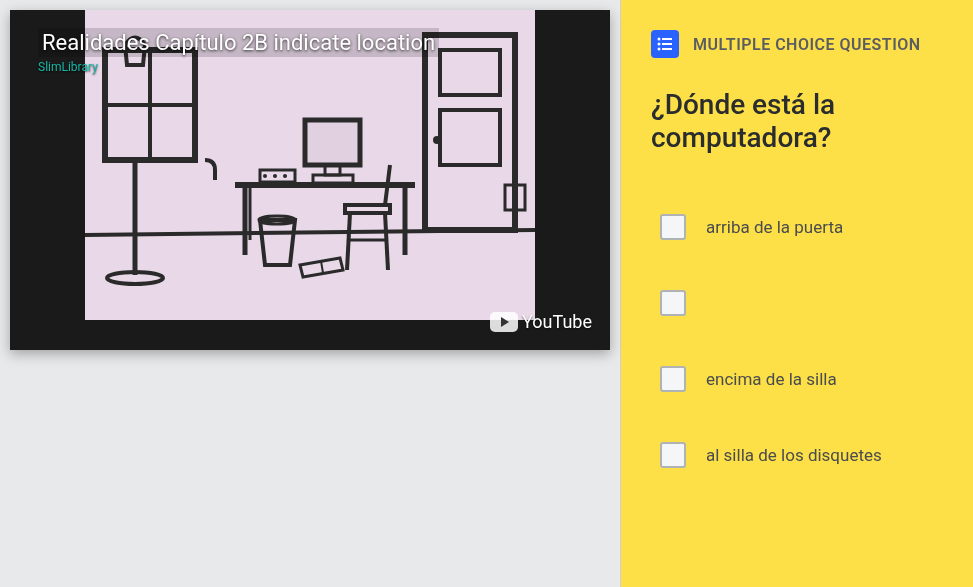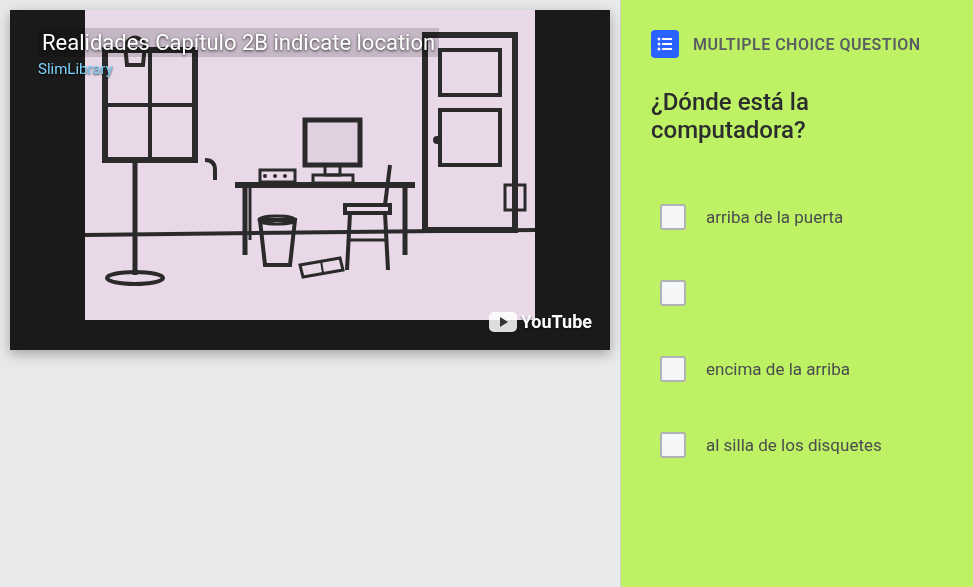--- a/index.html
+++ b/index.html
@@ -44,32 +44,32 @@
       font-weight: 400;
       text-shadow: 0 1px 3px rgba(0,0,0,0.8);
       z-index: 10;
       background: rgba(0,0,0,0.15);
       padding: 2px 4px;
     }
     .video-subtitle {
       position: absolute;
       top: 50px;
       left: 28px;
-      color: #7dd3fc;
-      font-size: 15px;
+      color: #14b8a6;
+      font-size: 12px;
       text-shadow: 0 1px 2px rgba(0,0,0,0.8);
       z-index: 10;
     }
     .youtube-logo {
       position: absolute;
       bottom: 18px;
       right: 18px;
       color: #fff;
       font-size: 18px;
-      font-weight: 700;
+      font-weight: 400;
       z-index: 10;
       display: flex;
       align-items: center;
       gap: 4px;
       text-shadow: 0 1px 2px rgba(0,0,0,0.6);
     }
     .youtube-icon {
       width: 28px;
       height: 20px;
       background: rgba(255,255,255,0.85);
@@ -85,21 +85,21 @@
       border-bottom: 5px solid transparent;
       margin-left: 2px;
     }
     
     .sketch { position: absolute; inset: 0; }
     .sketch svg { width: 100%; height: 100%; }
 
     .right-panel {
       flex: 1;
       padding: 30px 20px 20px 30px;
-      background: #bef264;
+      background: #fde047;
       border-left: 1px solid #d0d0d0;
     }
     .question-header {
       display: flex;
       align-items: center;
       gap: 14px;
       margin-bottom: 30px;
     }
     .question-badge {
       width: 28px;
@@ -112,21 +112,21 @@
       flex-shrink: 0;
     }
     .question-type {
       color: #5a5d61;
       font-size: 16px;
       font-weight: 600;
       letter-spacing: 0.5px;
     }
     .question-text {
       color: #2a2c2e;
-      font-size: 24px;
+      font-size: 28px;
       font-weight: 500;
       margin-bottom: 60px;
     }
     .options {
       display: flex;
       flex-direction: column;
       gap: 50px;
     }
     .option {
       display: flex;
@@ -244,20 +244,20 @@
   <div class="options">
     <div class="option">
       <div class="checkbox"></div>
       <div class="option-label">arriba de la puerta</div>
     </div>
     <div class="option">
       <div class="checkbox"></div>
     </div>
     <div class="option">
       <div class="checkbox"></div>
-      <div class="option-label">encima de la arriba</div>
+      <div class="option-label">encima de la silla</div>
     </div>
     <div class="option">
       <div class="checkbox"></div>
       <div class="option-label">al silla de los disquetes</div>
     </div>
   </div>
 </div>
 
 </body></html>

